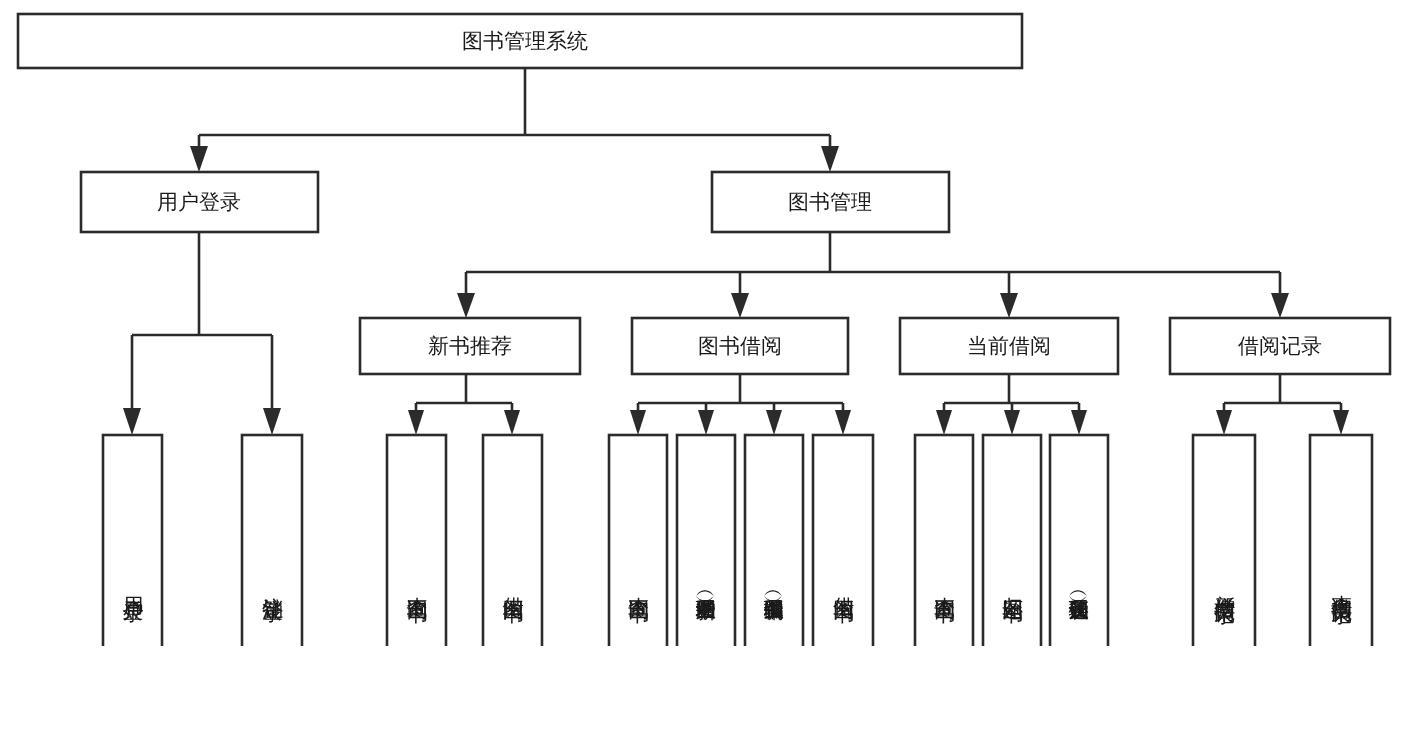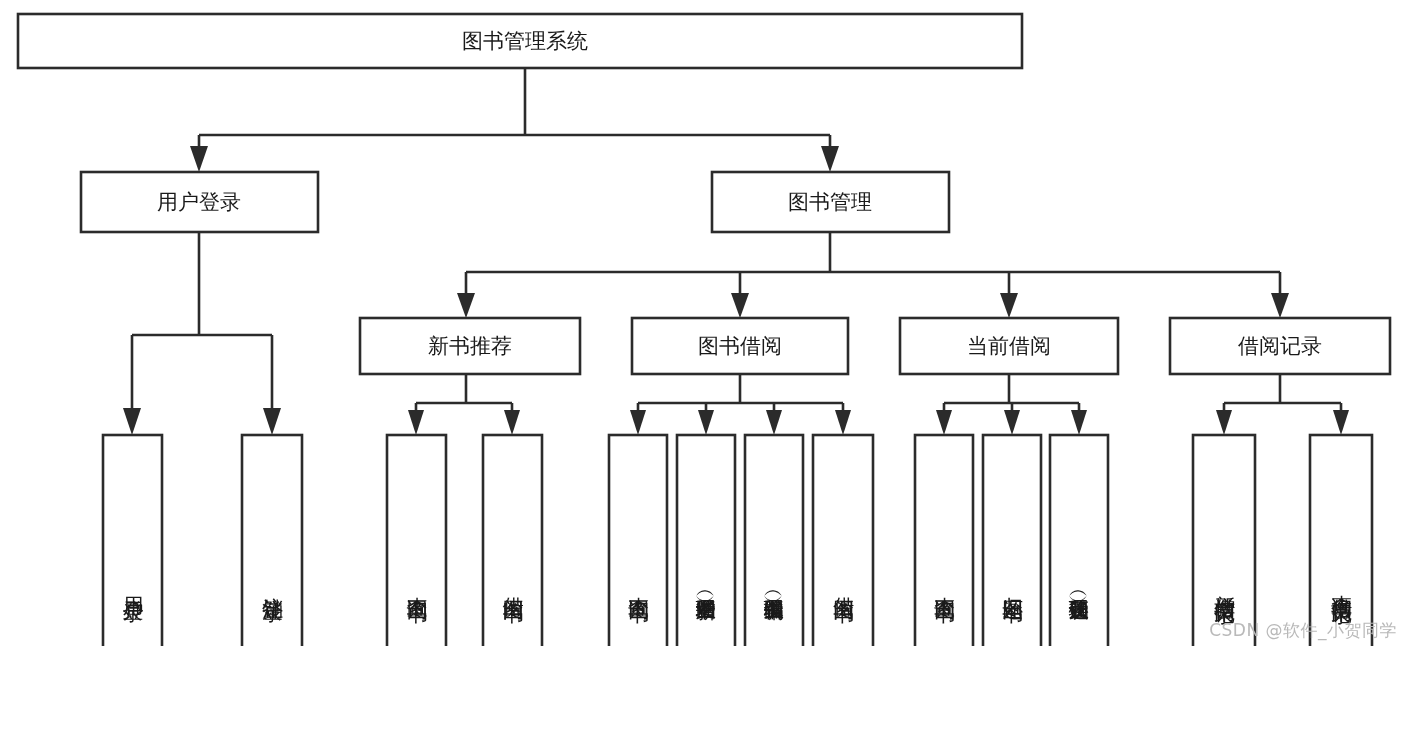--- a/index.html
+++ b/index.html
@@ -201,14 +201,13 @@
   <div class="vlabel" style="left:745px; top:435px; width:58px; height:298px; letter-spacing:0px; font-size:20px;">编辑图书（管理员）</div>
   <div class="vlabel" style="left:813px; top:435px; width:60px; height:298px;">借阅图书</div>
 
   <div class="vlabel" style="left:915px; top:435px; width:58px; height:298px;">查询图书</div>
   <div class="vlabel" style="left:983px; top:435px; width:58px; height:298px;">归还图书</div>
   <div class="vlabel" style="left:1050px; top:435px; width:58px; height:298px; letter-spacing:0px; font-size:20px;">确认归还（管理员）</div>
 
   <div class="vlabel" style="left:1193px; top:435px; width:62px; height:298px;">新增借阅记录</div>
   <div class="vlabel" style="left:1310px; top:435px; width:62px; height:298px;">查询借阅记录</div>
 
-  <div id="watermark">CSDN @软件_小贺同学</div>
 </div>
 
 </body></html>

